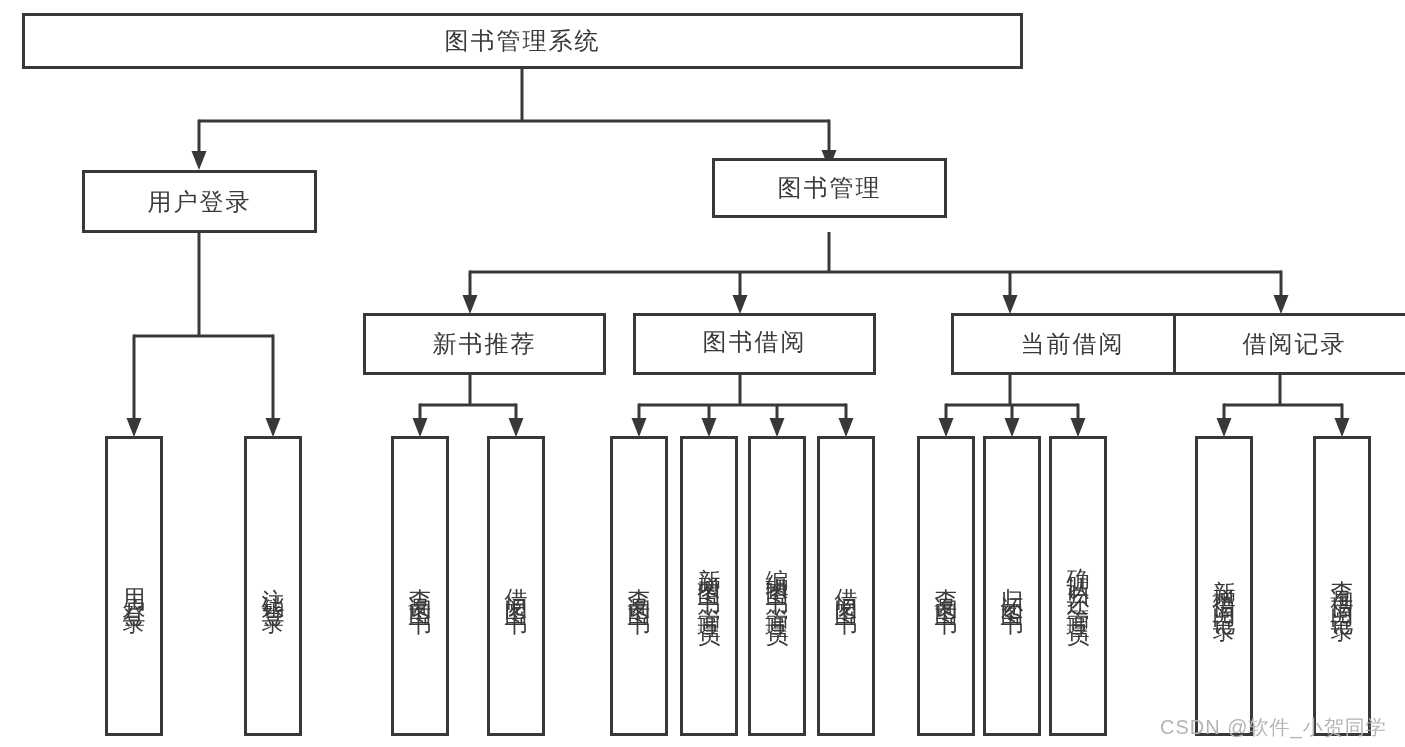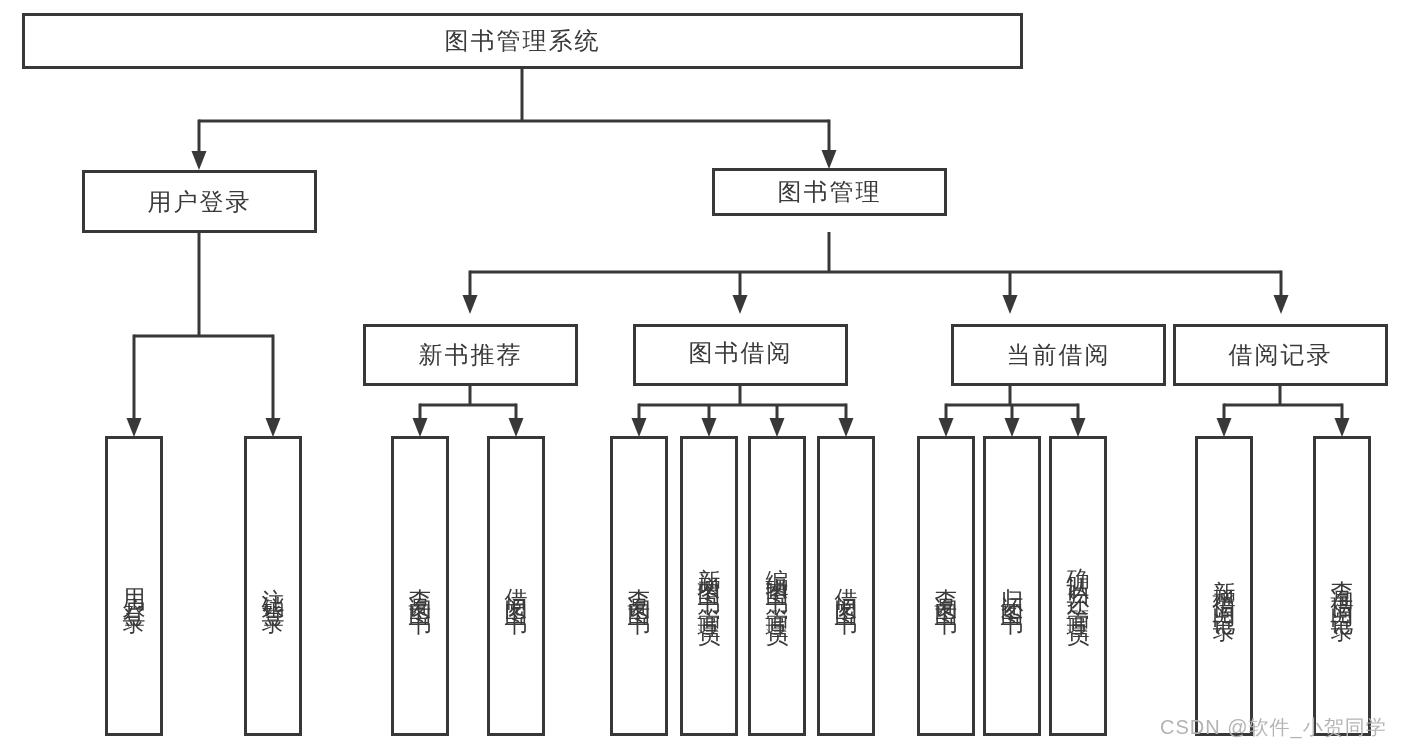--- a/index.html
+++ b/index.html
@@ -39,22 +39,22 @@
   .vlabel {
     writing-mode: vertical-rl;
     text-orientation: mixed;
     font-size: 23px;
     letter-spacing: 8px;
     line-height: 1;
     white-space: nowrap;
   }
   .root-box    { left: 22px;  top: 13px;  width: 1001px; height: 56px; }
   .l2-login    { left: 82px;  top: 170px; width: 235px;  height: 63px; }
-  .l2-mgmt     { left: 712px; top: 168px; width: 235px;  height: 48px; text-align: right; }
-  .l3          { top: 324px; width: 215px; height: 62px; }
+  .l2-mgmt     { left: 712px; top: 158px; width: 235px;  height: 60px; text-align: right; }
+  .l3          { top: 313px; width: 243px; height: 62px; }
   .l3-recommend{ left: 363px; }
   .l3-borrow   { left: 633px; font-family: Liberation Mono, monospace; }
   .l3-current  { left: 903px; margin-left: 48px; }
   .l3-records  { left: 1173px; }
   .leaf        { top: 436px; width: 58px; height: 300px; }
   .watermark {
     position: absolute;
     left: 1160px; top: 714px;
     font-size: 20px;
     color: #b4b4b4;

